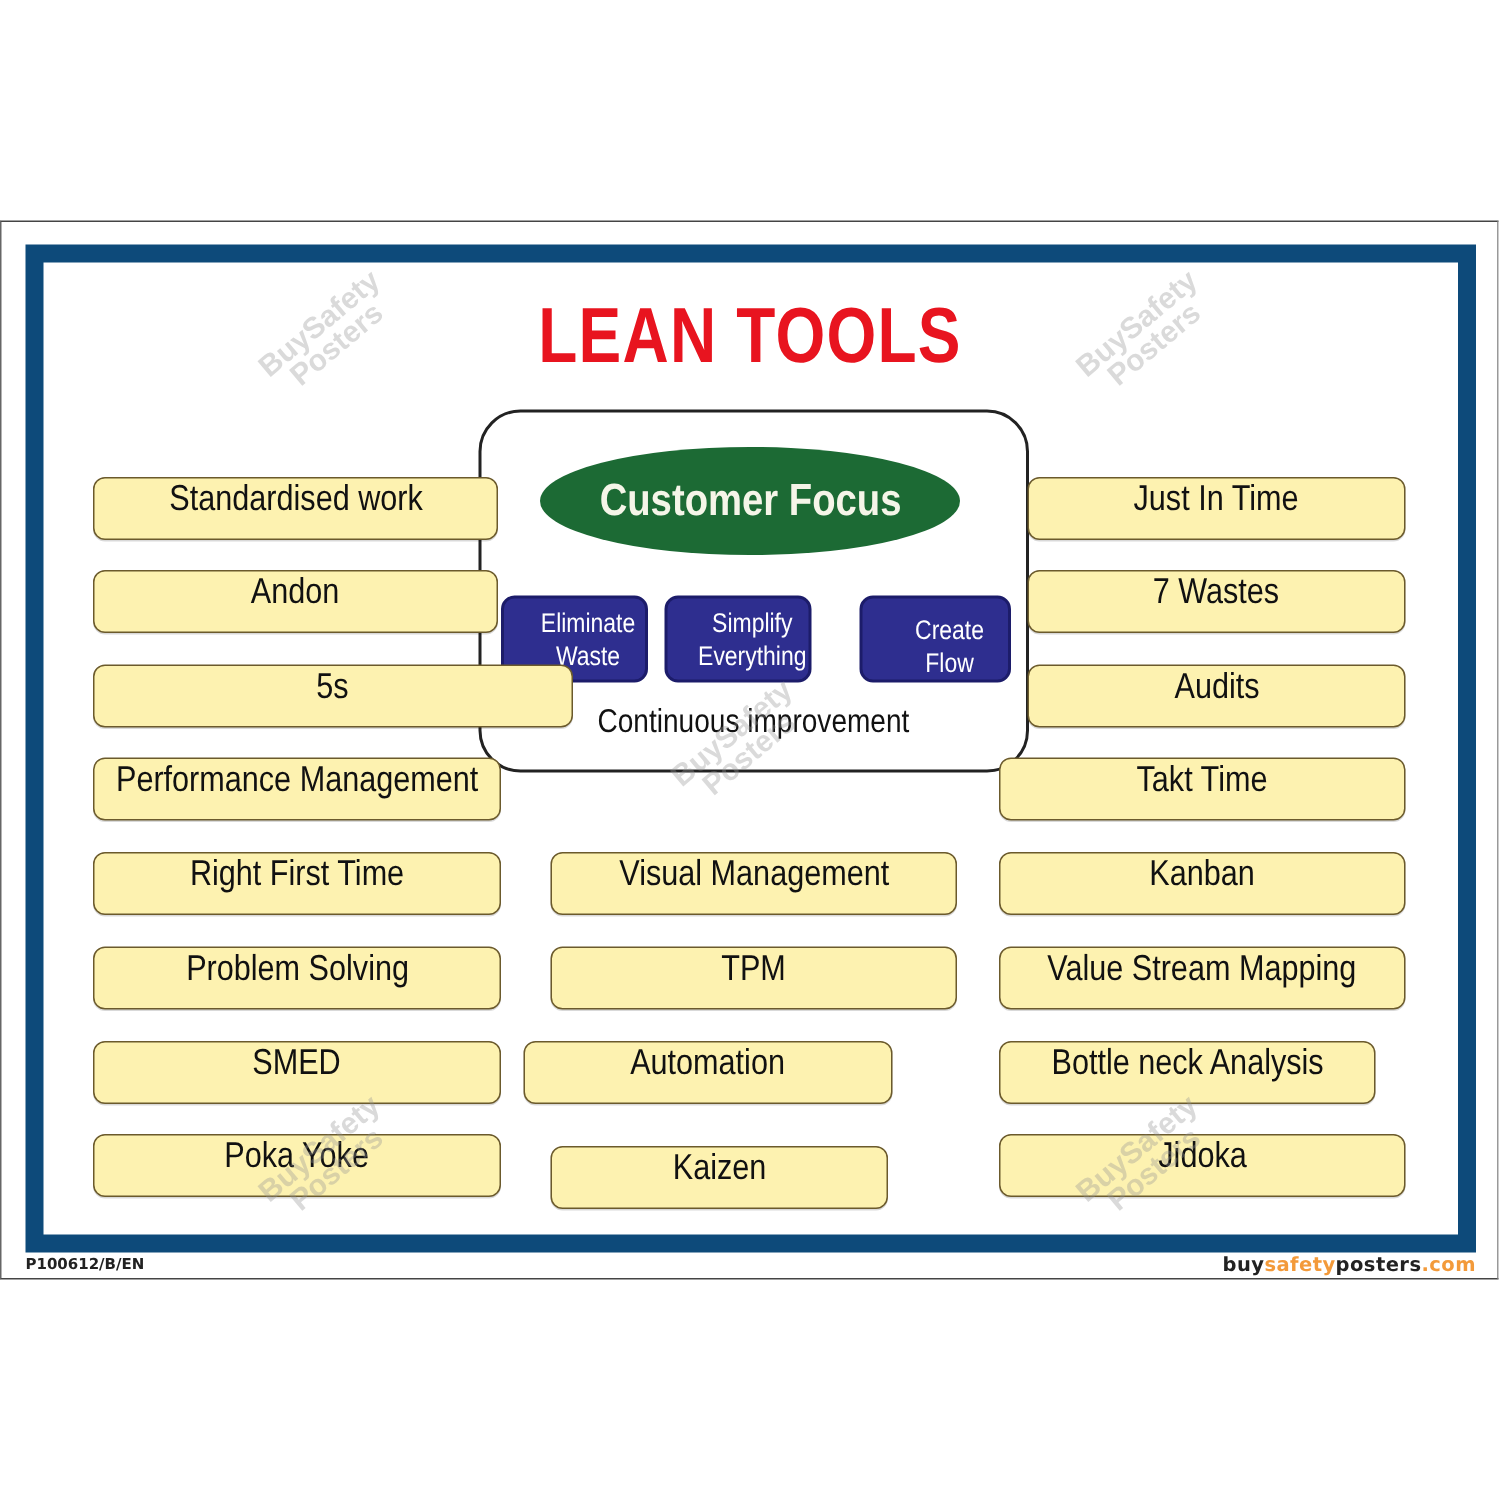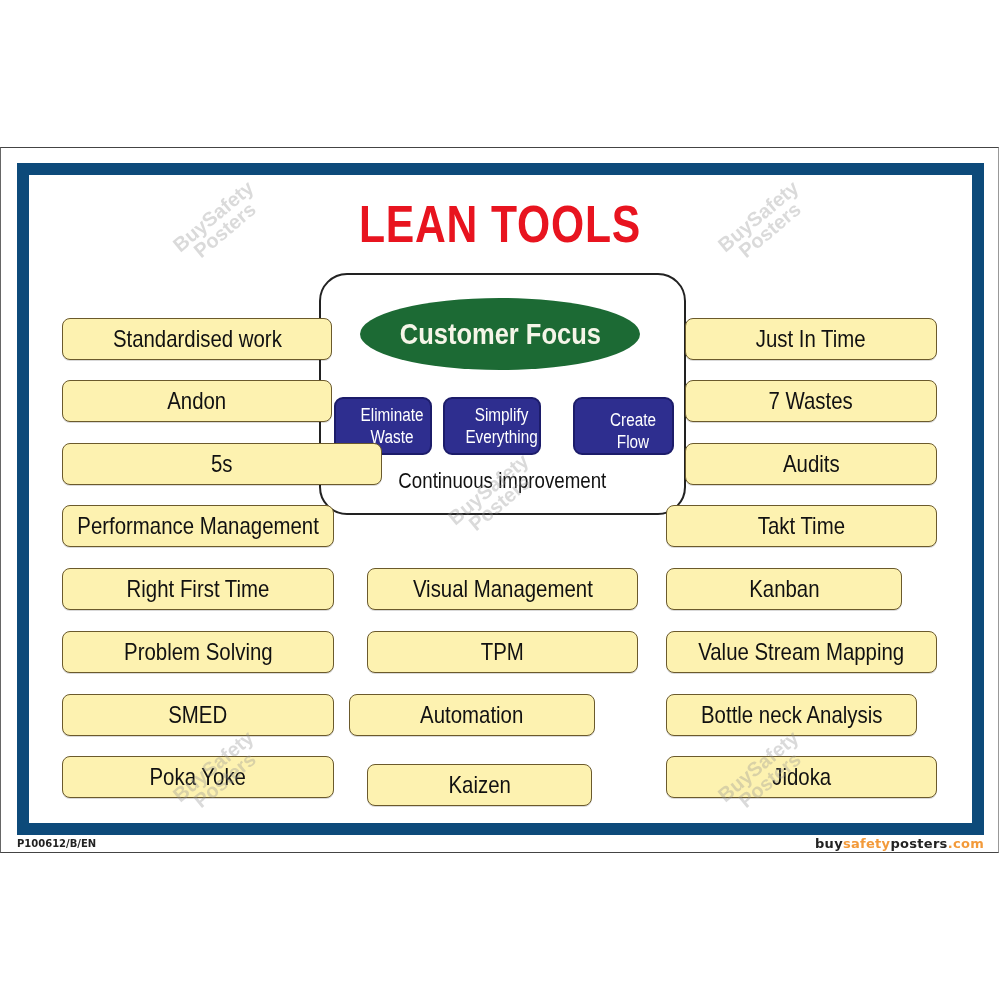--- a/index.html
+++ b/index.html
@@ -7,21 +7,21 @@
   .sheet { position:absolute; left:0; top:147px; width:999px; height:706px; border-top:1px solid #444; border-bottom:1px solid #444; border-left:1px solid #666; border-right:1px solid #999; background:#fff; box-sizing:border-box; }
   .frame { position:absolute; left:17px; top:163px; width:967px; height:672px; border:12px solid #0d4a7a; box-sizing:border-box; background:#fff; }
   .title { position:absolute; left:0; width:1000px; top:194px; text-align:center; font-weight:bold; font-size:52px; color:#e8141f; letter-spacing:1px; transform:scaleX(0.82); transform-origin:center; font-family:"Liberation Sans", sans-serif; }
   .center-box { position:absolute; left:319px; top:273px; width:367px; height:242px; border:2px solid #222; border-radius:28px; background:#fff; box-sizing:border-box; }
   .ellipse { position:absolute; left:360px; top:298px; width:280px; height:72px; border-radius:50%; background:#1c6a34; color:#f5f5e8; font-weight:bold; font-size:30px; display:flex; align-items:center; justify-content:center; }
   .ellipse span { transform:scaleX(0.85); display:inline-block; }
   .pill { position:absolute; top:397px; height:58px; background:#2e2e8f; color:#fff; border-radius:9px; border:2px solid #1c1c6a; box-sizing:border-box; display:flex; align-items:center; justify-content:center; text-align:center; font-size:18px; line-height:22px;padding-left:19px; }
   .pill span { transform:scaleX(0.85); display:inline-block; white-space:pre-line; }
   .ci { position:absolute; left:319px; width:367px; top:468px; text-align:center; font-size:22px; color:#111; }
   .ci span { transform:scaleX(0.85); display:inline-block; }
-  .tool { position:absolute; height:42px; background:#fdf2b0; border:1.5px solid #6b5a2c; border-radius:8px; box-sizing:border-box; display:flex; align-items:center; justify-content:center; font-size:24px; color:#111; box-shadow: 0 1px 0 rgba(0,0,0,0.15); }
+  .tool { position:absolute; height:42px; background:#fdf2b0; border:1.5px solid #6b5a2c; border-radius:8px; box-sizing:border-box; display:flex; justify-content:center; font-size:24px; color:#111; box-shadow: 0 1px 0 rgba(0,0,0,0.15); }
   .tool span { transform:scaleX(0.85); display:inline-block; white-space:nowrap; }
   .footer-code { position:absolute; left:17px; top:838px; font-size:10px; font-weight:bold; color:#222; font-family:"DejaVu Sans", sans-serif; }
   .footer-brand { position:absolute; right:16px; top:836px; font-size:13px; font-weight:bold; font-family:"DejaVu Sans", sans-serif; color:#222; letter-spacing:0.3px; }
   .footer-brand .accent { color:#f39a3a; }
   .wm { position:absolute; color:rgba(150,150,150,0.35); font-weight:bold; font-size:20px; transform:rotate(-40deg); pointer-events:none; line-height:18px; text-align:center; }
 </style>
 </head>
 <body>
 
 <div class="sheet"></div>
@@ -92,21 +92,21 @@
   </div>
 <div class="tool" style="left:685px;top:380px;width:252px;">
     <span>7 Wastes</span>
   </div>
 <div class="tool" style="left:685px;top:443px;width:252px;">
     <span>Audits</span>
   </div>
 <div class="tool" style="left:666px;top:505px;width:271px;">
     <span>Takt Time</span>
   </div>
-<div class="tool" style="left:666px;top:568px;width:236px;">
+<div class="tool" style="left:666px;top:568px;width:271px;">
     <span>Kanban</span>
   </div>
 <div class="tool" style="left:666px;top:631px;width:271px;">
     <span>Value Stream Mapping</span>
   </div>
 <div class="tool" style="left:666px;top:694px;width:251px;">
     <span>Bottle neck Analysis</span>
   </div>
 <div class="tool" style="left:666px;top:756px;width:271px;">
     <span>Jidoka</span>

